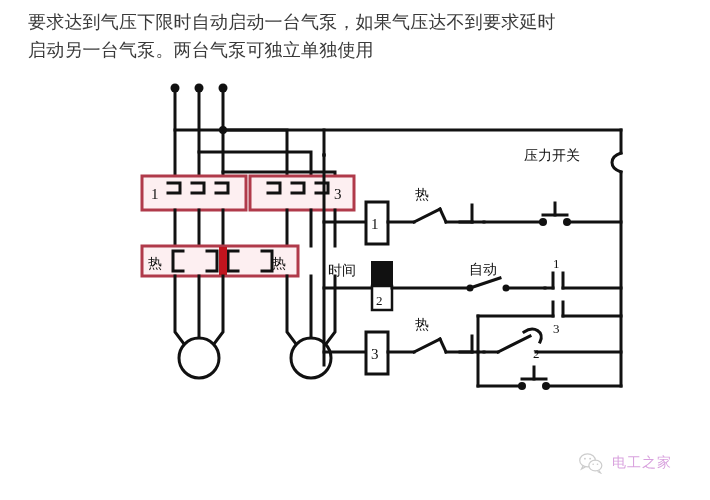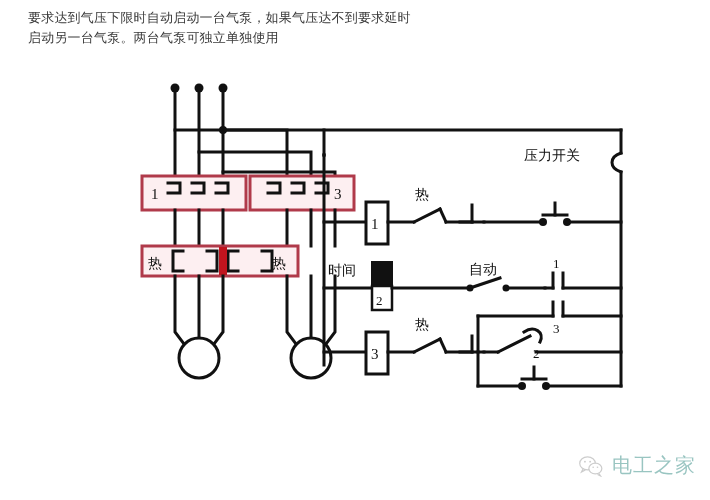--- a/index.html
+++ b/index.html
@@ -19,21 +19,21 @@
     position: relative;
     width: 710px;
     height: 500px;
     background: #ffffff;
   }
   #caption {
     position: absolute;
     left: 28px;
     top: 8px;
     width: 620px;
-    font-size: 13px;
+    font-size: 18px;
     line-height: 1.55;
     color: #3a3a3a;
     font-family: "DejaVu Sans", "Liberation Sans", sans-serif;
     letter-spacing: 0.2px;
     white-space: pre-line;
   }
   #schematic {
     position: absolute;
     left: 0;
     top: 0;
@@ -43,22 +43,22 @@
   #watermark {
     position: absolute;
     left: 578px;
     top: 452px;
     display: flex;
     align-items: center;
     gap: 8px;
     opacity: 0.42;
   }
   #watermark .wm-label {
-    font-size: 20px;
-    color: #0f766e;
+    font-size: 14px;
+    color: #a21caf;
     font-family: "DejaVu Sans", "Liberation Sans", sans-serif;
     letter-spacing: 1px;
   }
   .wm-icon {
     width: 26px;
     height: 22px;
   }
   svg text {
     font-family: "DejaVu Sans", "Liberation Sans", sans-serif;
     fill: #111111;

